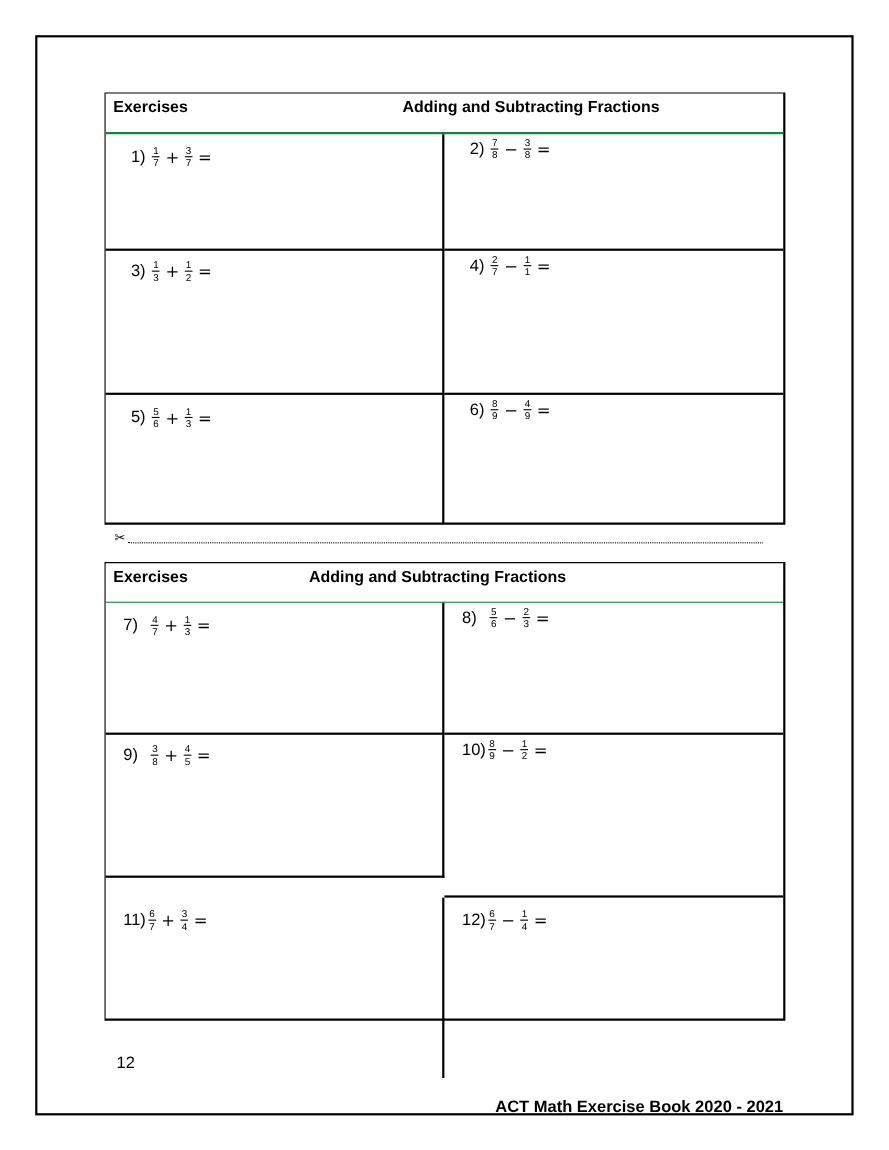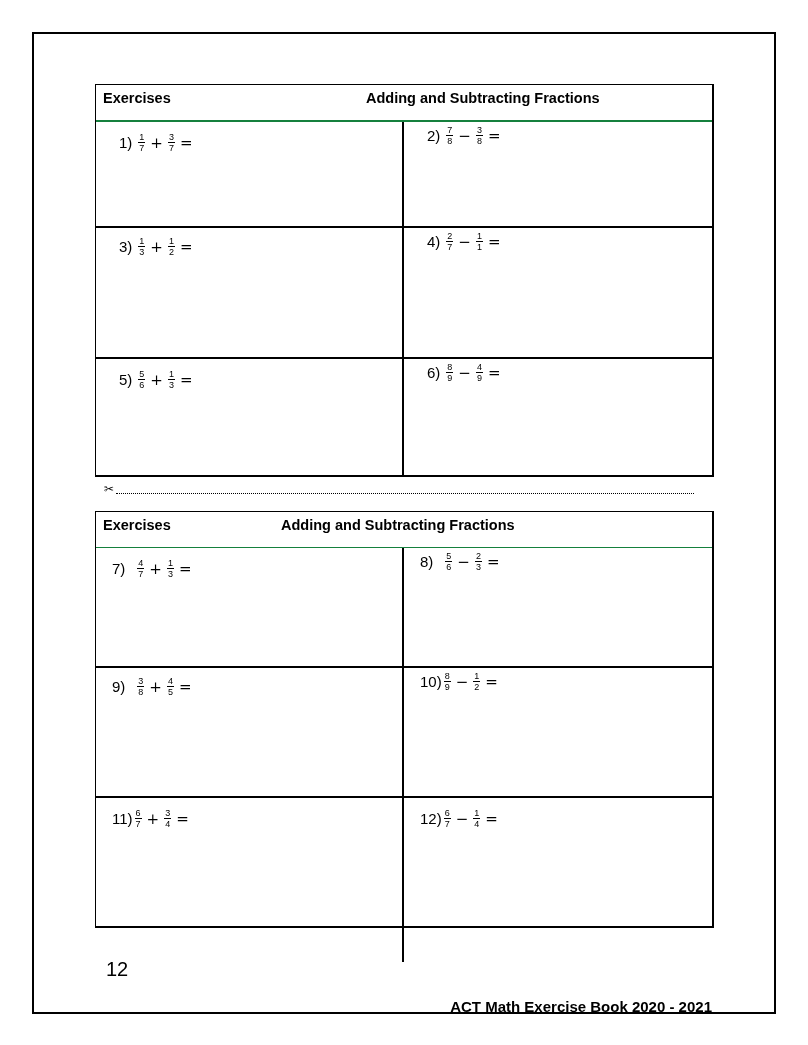--- a/index.html
+++ b/index.html
@@ -14,21 +14,21 @@
   .cell.last { border-bottom: none; }
   .problem { position: absolute; display: flex; align-items: center; font-size: 15px; font-family: "Liberation Sans", sans-serif; }
   .pnum { margin-right: 4px; }
   .frac { display: inline-flex; flex-direction: column; align-items: center; font-size: 9px; line-height: 10px; margin: 0 2px; }
   .frac .num { padding: 0 1px; border-bottom: 1px solid #000; }
   .frac .den { padding: 0 1px; }
   .op { font-family: "DejaVu Serif", serif; font-size: 15px; margin: 0 3px; }
   .eq { font-family: "DejaVu Serif", serif; font-size: 15px; margin-left: 3px; }
   .cutline { position: absolute; left: 104px; top: 482px; width: 590px; font-size: 12px; white-space: nowrap; overflow: hidden; display: flex; align-items: center; }
   .cutline .dots { flex: 1; border-bottom: 1px dotted #000; height: 0; margin-top: 8px; margin-left: 2px; }
-  .footer-page { position: absolute; left: 106px; top: 958px; font-size: 20px; font-family: "Liberation Sans", sans-serif; }
+  .footer-page { position: absolute; left: 106px; top: 958px; font-size: 15px; font-family: "Liberation Sans", sans-serif; }
   .footer-title { position: absolute; right: 96px; top: 962px; font-size: 15px; font-weight: bold; font-family: "Liberation Sans", sans-serif; margin-top: 36px; }
 </style>
 </head>
 <body>
 
 <div class="page-frame"></div>
 
 <div class="sheet" style="top:84px; height:393px;">
   <div class="sheet-header" style="height:37px;">
     <span class="label" style="left:7px;">Exercises</span>
@@ -182,21 +182,21 @@
             <span class="den">8</span>
           </span>
         <span class="op">+</span>
         <span class="frac">
             <span class="num">4</span>
             <span class="den">5</span>
           </span>
         <span class="eq">=</span>
       </div>
     </div>
-    <div class="cell" style="height:130px;">
+    <div class="cell" style="height:148px;">
       <div class="problem" style="left:16px; top:3px;">
         <span class="pnum" style="margin-right:0;">10)</span>
         <span class="frac">
             <span class="num">8</span>
             <span class="den">9</span>
           </span>
         <span class="op">−</span>
         <span class="frac">
             <span class="num">1</span>
             <span class="den">2</span>

